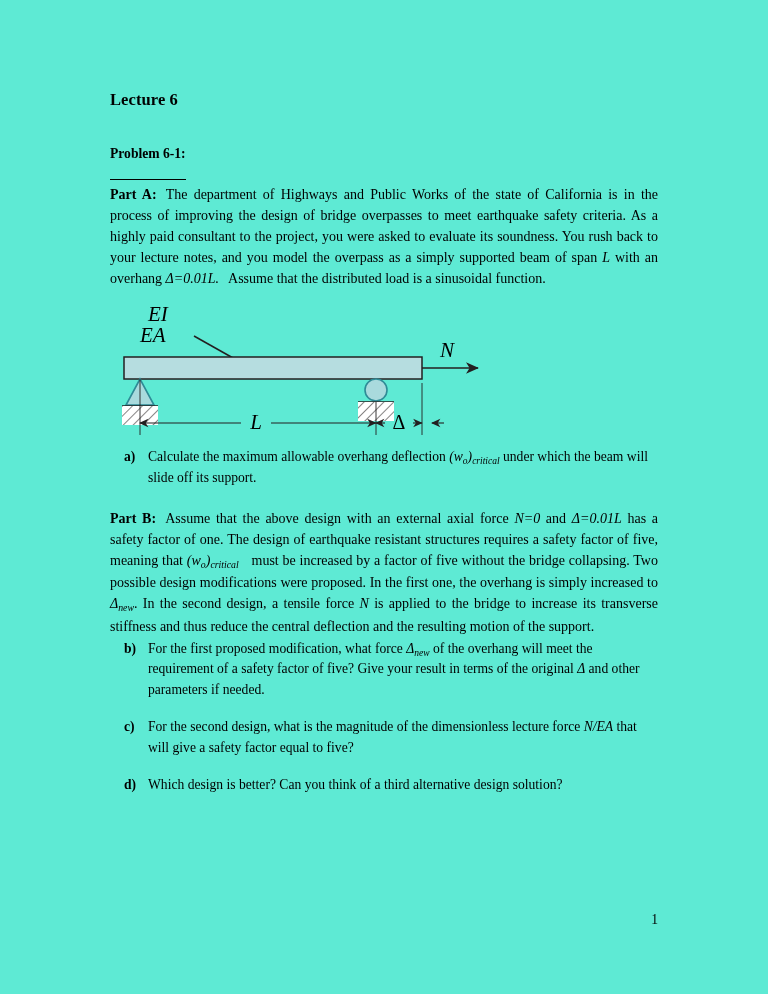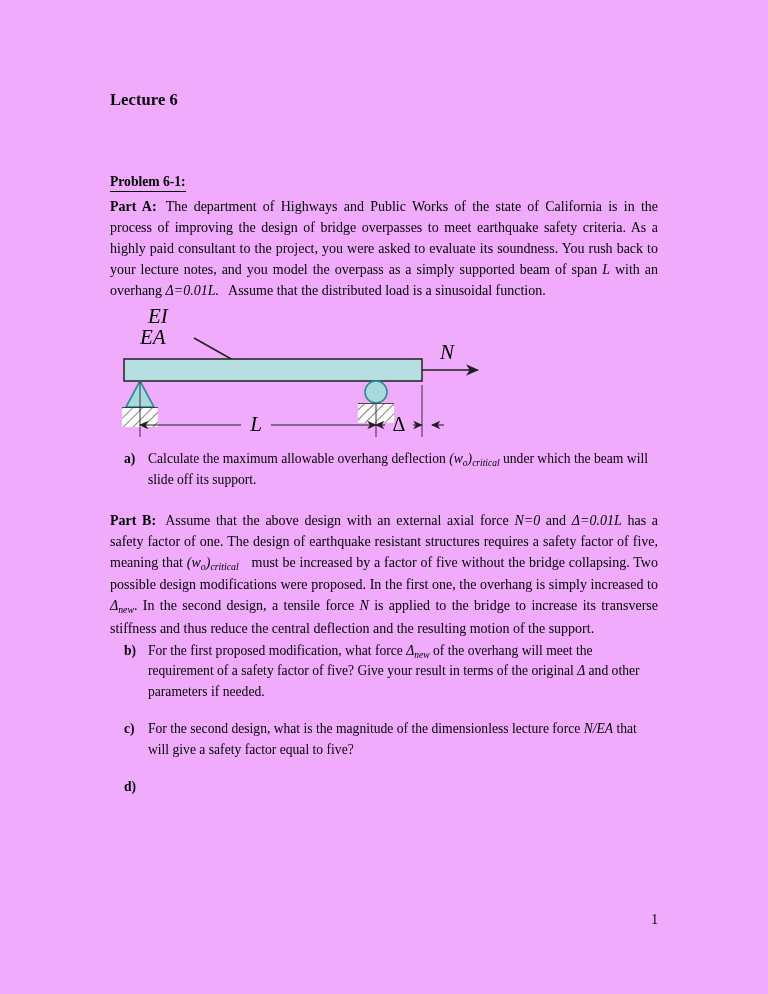--- a/index.html
+++ b/index.html
@@ -13,45 +13,45 @@
     position: relative;
     font-family: "Liberation Serif", serif;
     color: #000000;
     overflow: hidden;
   }
   .page {
     position: absolute;
     left: 0; top: 0;
     width: 768px;
     height: 994px;
-    background: #f0abfc;
+    background: #5eead4;
   }
   .content {
     position: absolute;
     left: 110px;
     top: 88px;
     width: 548px;
   }
 
   
   .title-line {
     font-size: 16.5px;
     font-weight: bold;
     line-height: 1.42;
     letter-spacing: 0.1px;
   }
   .title-block { margin-bottom: 0; }
 
   .problem-head {
-    margin-top: 63px;
+    margin-top: 35px;
     font-size: 13.6px;
     font-weight: bold;
     display: inline-block;
     border-bottom: 1.3px solid #000;
-    padding-bottom: 0px;
+    padding-bottom: 16px;
     line-height: 1.25;
   }
 
   
   .para {
     font-size: 14px;
     line-height: 1.50;
     text-align: justify;
     margin-top: 3px;
   }
@@ -80,21 +80,21 @@
     font-weight: bold;
   }
   .item.tight { margin-top: 2px; }
   .item.gap { margin-top: 17px; }
 
   
   .figure {
     position: relative;
     width: 548px;
     height: 148px;
-    margin-top: 0;
+    margin-top: 10px;
   }
   .figure svg { display: block; }
 
   
   .folio {
     position: absolute;
     right: 110px;
     top: 912px;
     font-size: 13.6px;
   }
@@ -176,19 +176,19 @@
 
     <div class="item tight">
       <span class="mark">b)</span><span>For the first proposed modification, what force </span><i>Δ</i><span class="sub">new</span><span> of the overhang will meet the requirement of a safety factor of five? Give your result in terms of the original </span><i>Δ</i><span> and other parameters if needed.</span>
     </div>
 
     <div class="item gap">
       <span class="mark">c)</span><span>For the second design, what is the magnitude of the dimensionless lecture force </span><i>N/EA</i><span> that will give a safety factor equal to five?</span>
     </div>
 
     <div class="item gap">
-      <span class="mark">d)</span>
+      <span class="mark">d)</span><span>Which design is better? Can you think of a third alternative design solution?</span>
     </div>
 
   </div>
 
   <div class="folio">1</div>
 </div>
 
 </body></html>

